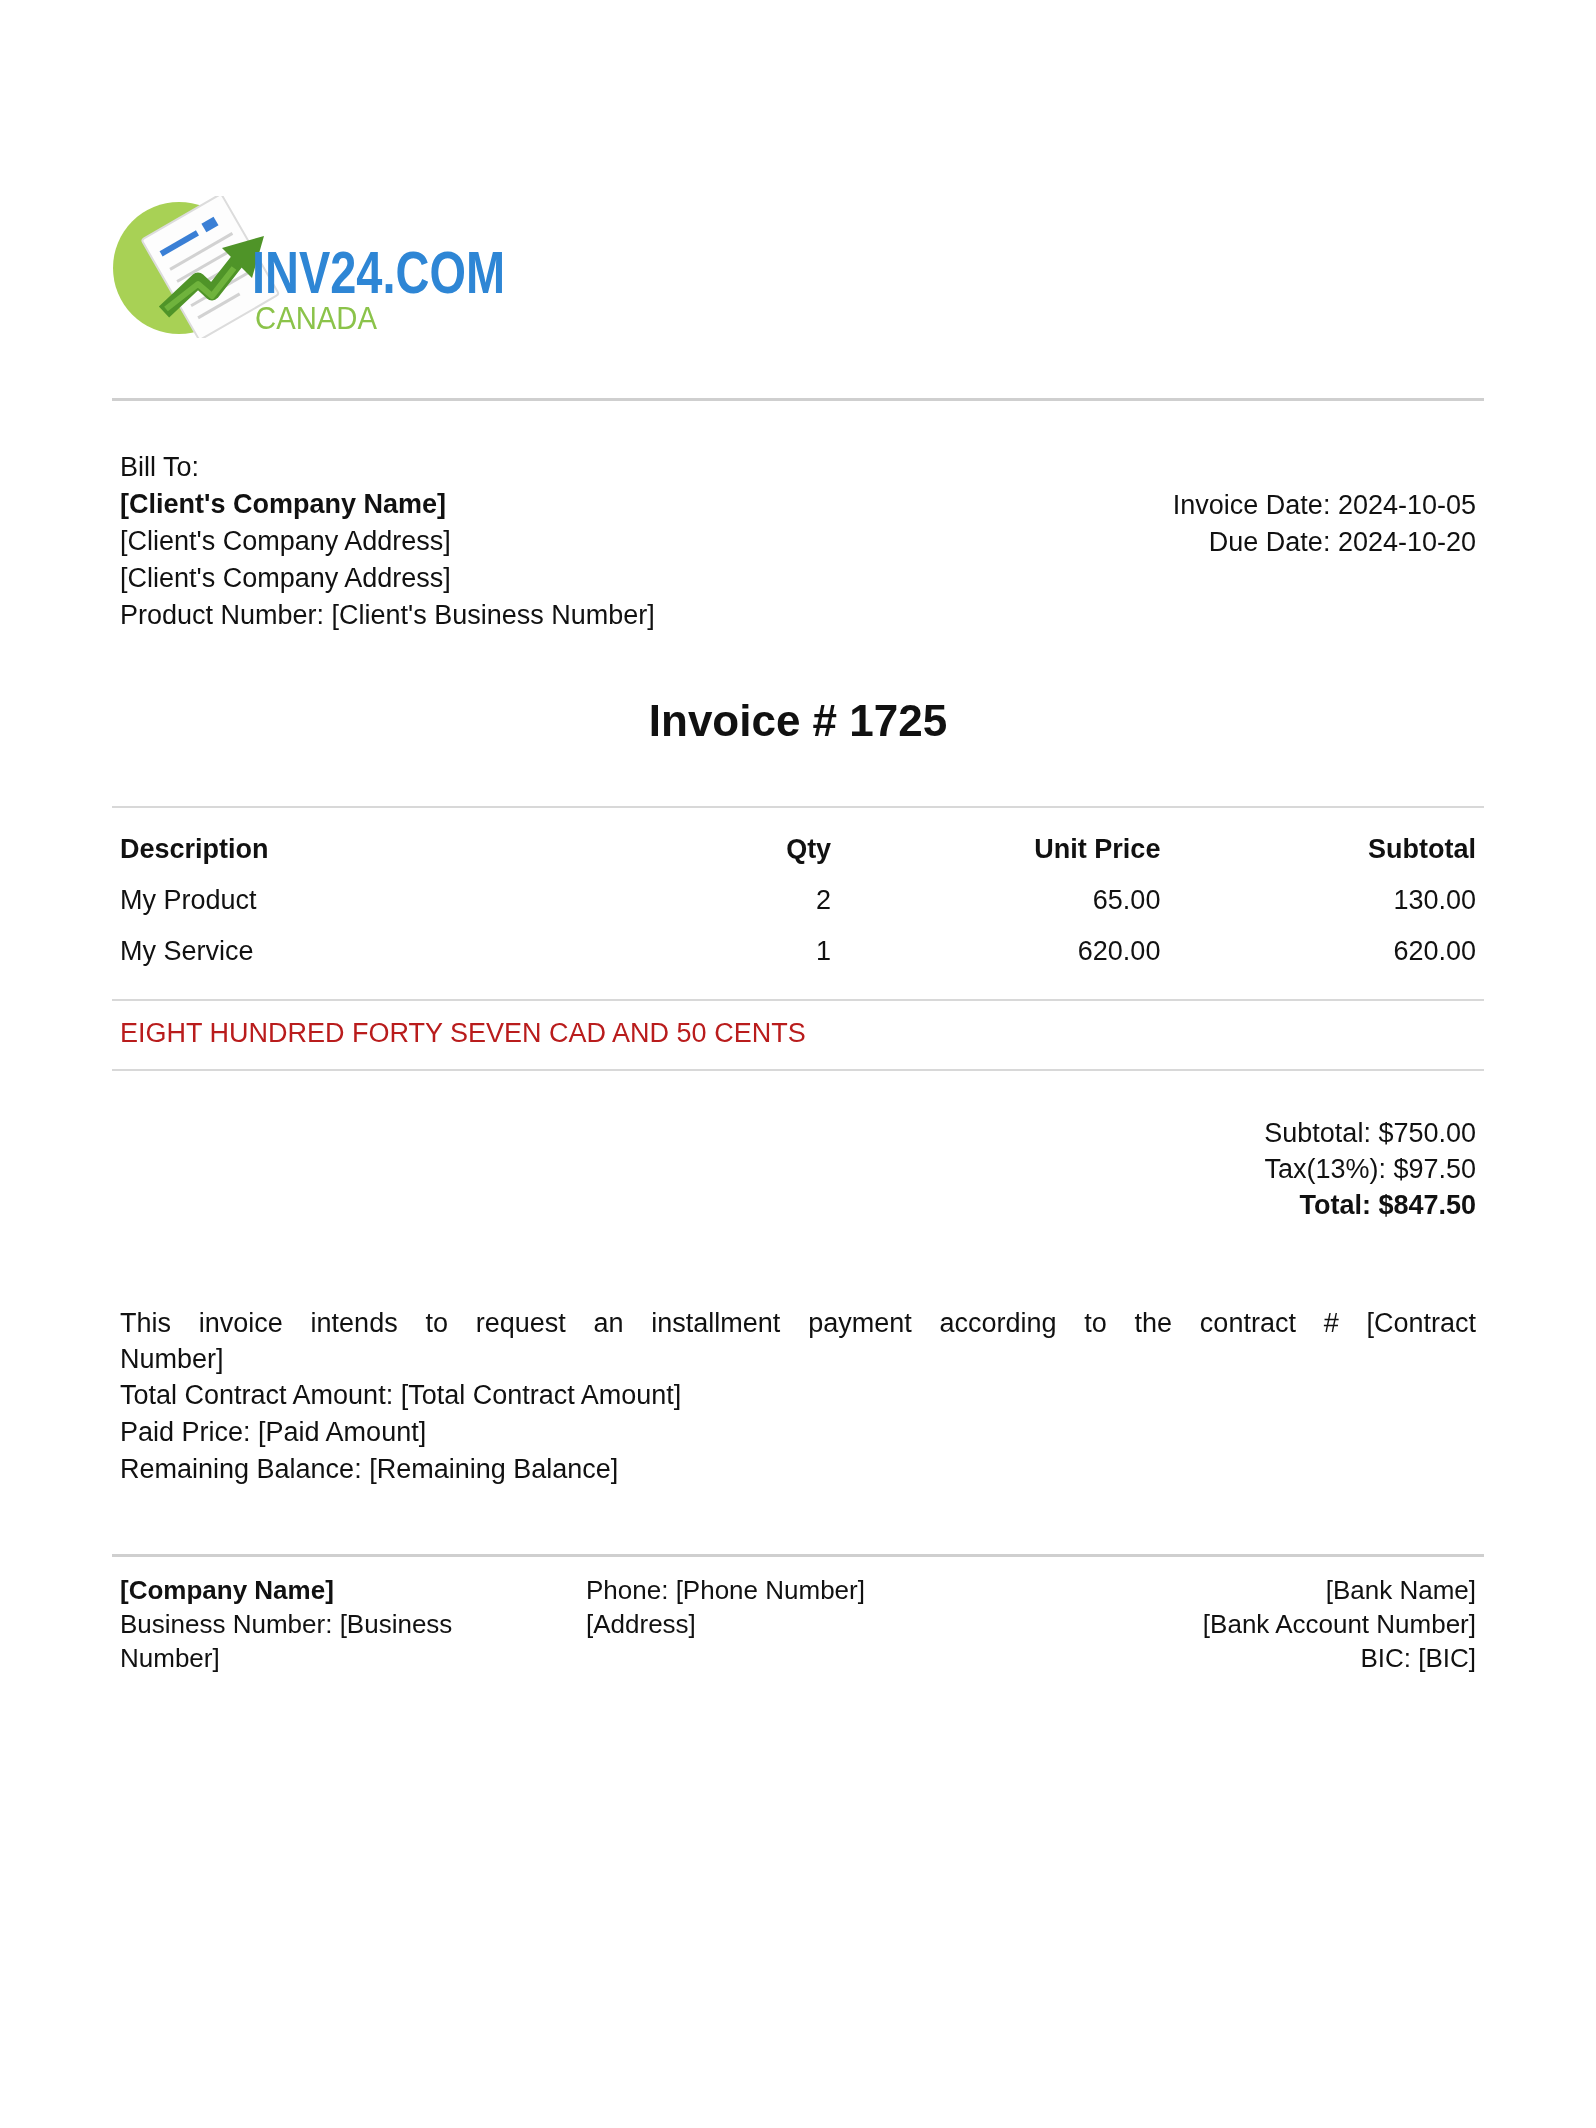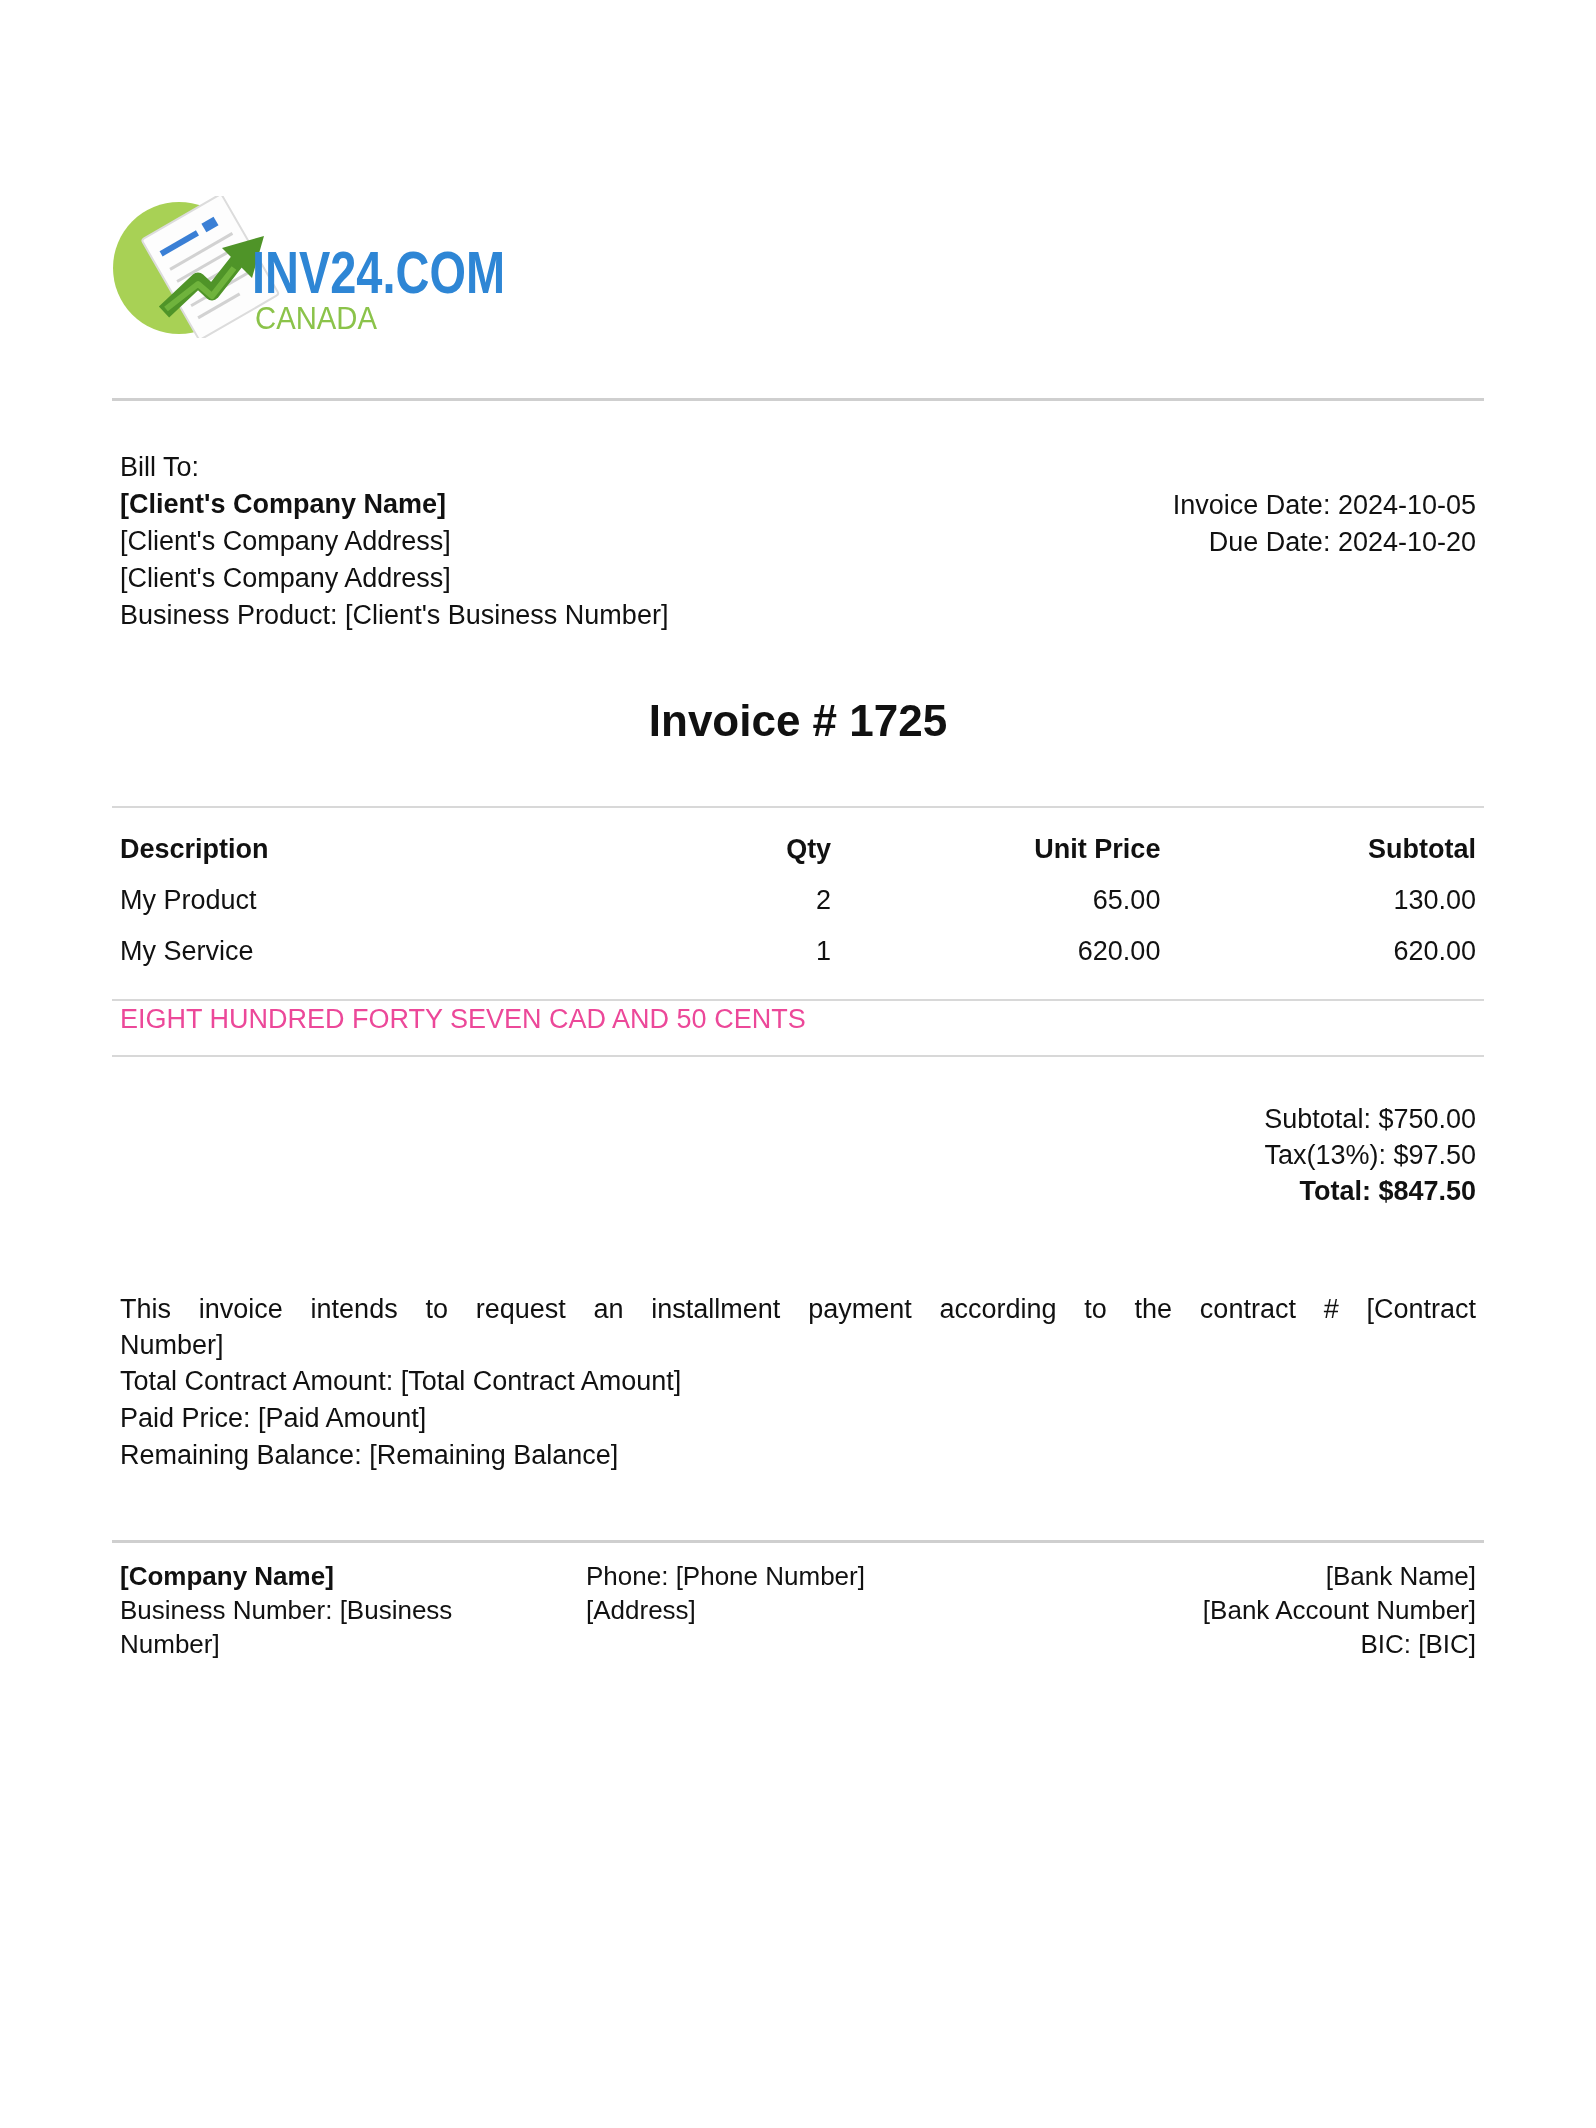--- a/index.html
+++ b/index.html
@@ -74,22 +74,22 @@
   table.items th.left { text-align: left; }
   table.items td {
     font-size: 27px;
     padding: 10px 8px;
     text-align: right;
   }
   table.items td.left { text-align: left; }
   .sep3 { margin-top: 22px; }
   .amount-words {
     font-size: 27px;
-    color: #ec4899;
-    padding: 3px 8px 20px 8px;
+    color: #b91c1c;
+    padding: 17px 8px 20px 8px;
   }
   .totals {
     margin-top: 44px;
     text-align: right;
     font-size: 27px;
     line-height: 36px;
     padding-right: 8px;
   }
   .totals .grand { font-weight: bold; }
   .note {
@@ -151,21 +151,21 @@
   </div>
 
   <hr class="sep sep-thick sep1">
 
   <div class="billing-row">
     <div class="bill-to">
       <div>Bill To:</div>
       <div class="company">[Client's Company Name]</div>
       <div>[Client's Company Address]</div>
       <div>[Client's Company Address]</div>
-      <div>Business Product: [Client's Business Number]</div>
+      <div>Product Number: [Client's Business Number]</div>
     </div>
     <div class="date-block">
       <div>Invoice Date: 2024-10-05</div>
       <div>Due Date: 2024-10-20</div>
     </div>
   </div>
 
   <div class="doc-title">Invoice # 1725</div>
 
   <hr class="sep sep-thin sep2">

